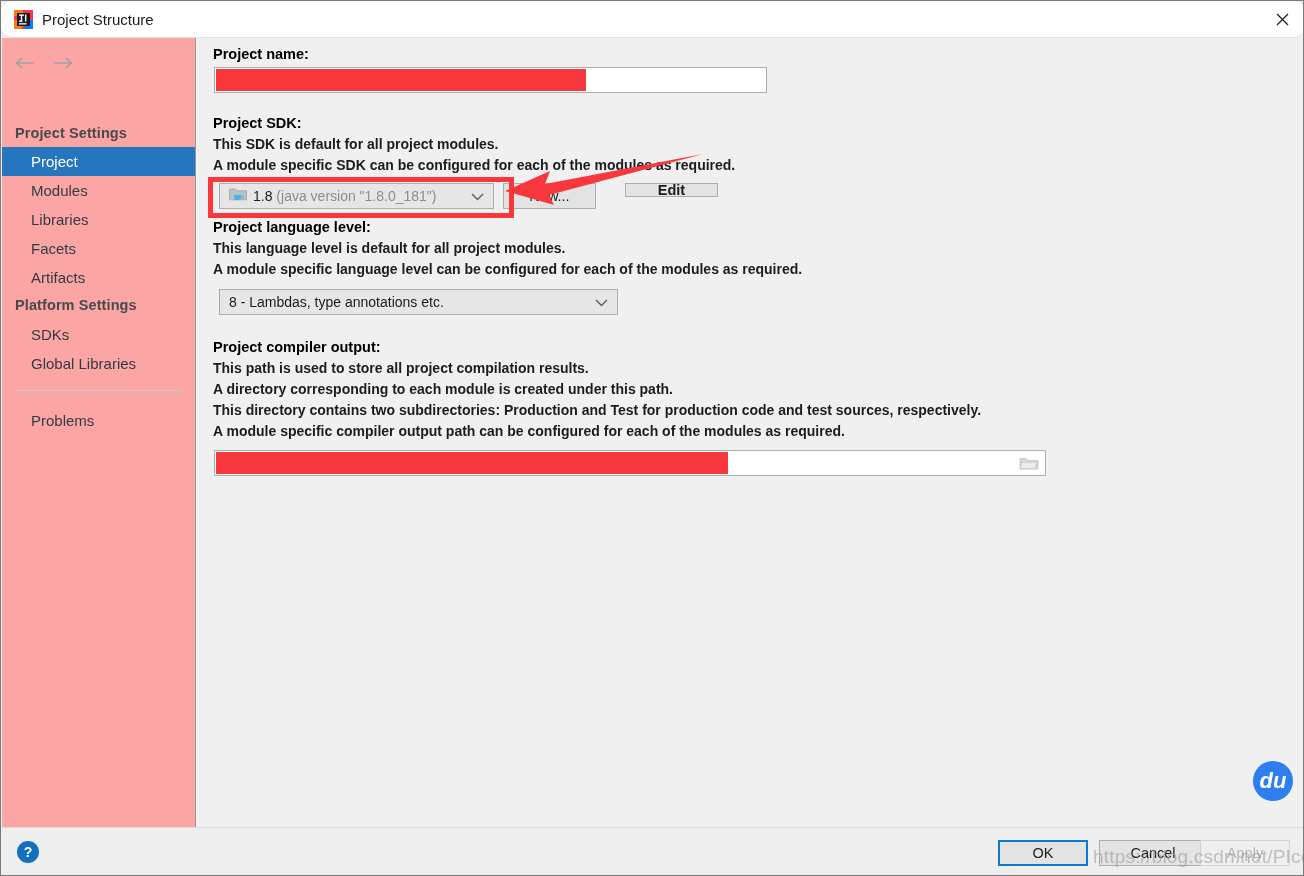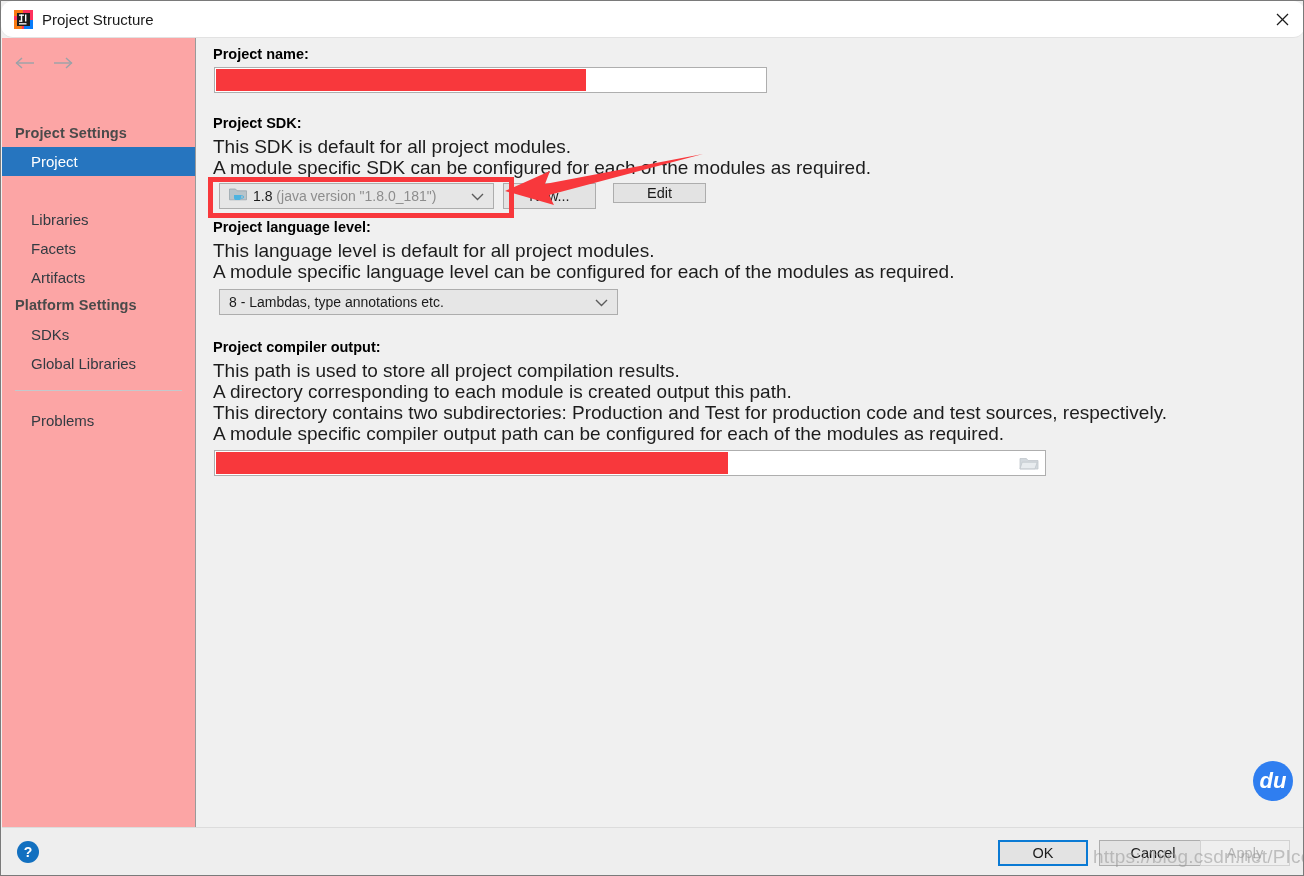--- a/index.html
+++ b/index.html
@@ -127,23 +127,24 @@
   }
   .lbl-bold {
     position: absolute;
     font-size: 14.5px;
     font-weight: bold;
     color: #000000;
     white-space: nowrap;
   }
   .lbl {
     position: absolute;
-    font-size: 19px;
+    font-size: 14px;
     color: #1c1c1c;
     white-space: nowrap;
+    font-weight: bold;
   }
 
   
   .textfield {
     position: absolute;
     background: #ffffff;
     border: 1px solid #aeaeae;
     box-sizing: border-box;
   }
   .textfield .redact {
@@ -318,20 +319,23 @@
         </svg>
       </div>
     </div>
 
     <div class="group-title" style="top:87px">Project Settings</div>
     <div class="group-title" style="top:259px">Platform Settings</div>
 
     <div class="nav-item selected" style="top:109px">
       <span>Project</span>
     </div>
+    <div class="nav-item" style="top:138px">
+      <span>Modules</span>
+    </div>
     <div class="nav-item" style="top:167px">
       <span>Libraries</span>
     </div>
     <div class="nav-item" style="top:196px">
       <span>Facets</span>
     </div>
     <div class="nav-item" style="top:225px">
       <span>Artifacts</span>
     </div>
     <div class="nav-item" style="top:282px">
@@ -372,38 +376,38 @@
         <span class="combo-dim">(java version "1.8.0_181")</span>
       </span>
       <span class="chevron">
         <svg width="13" height="8" viewBox="0 0 13 8">
           <polyline points="1,1 6.5,6.5 12,1" fill="none" stroke="#5c5c5c" stroke-width="1.4"></polyline>
         </svg>
       </span>
     </div>
 
     <div class="btn" style="left:306px; top:145px; width:93px; height:26px;">New...</div>
-    <div class="btn" style="left:416px; top:145px; width:93px; height:20px;">Edit</div>
+    <div class="btn" style="left:428px; top:145px; width:93px; height:14px;font-weight:bold;">Edit</div>
 
     <div class="lbl-bold" style="left:16px; top:181px;">Project language level:</div>
     <div class="lbl" style="left:16px; top:202px;">This language level is default for all project modules.</div>
     <div class="lbl" style="left:16px; top:223px;">A module specific language level can be configured for each of the modules as required.</div>
 
     <div class="combo" style="left:22px; top:251px; width:399px; height:26px;">
       <span class="combo-label" style="position:absolute; left:9px; top:50%; transform:translateY(-50%); right:28px;">8 - Lambdas, type annotations etc.</span>
       <span class="chevron">
         <svg width="13" height="8" viewBox="0 0 13 8">
           <polyline points="1,1 6.5,6.5 12,1" fill="none" stroke="#5c5c5c" stroke-width="1.4"></polyline>
         </svg>
       </span>
     </div>
 
     <div class="lbl-bold" style="left:16px; top:301px;">Project compiler output:</div>
     <div class="lbl" style="left:16px; top:322px;">This path is used to store all project compilation results.</div>
-    <div class="lbl" style="left:16px; top:343px;">A directory corresponding to each module is created output this path.</div>
+    <div class="lbl" style="left:16px; top:343px;">A directory corresponding to each module is created under this path.</div>
     <div class="lbl" style="left:16px; top:364px;">This directory contains two subdirectories: Production and Test for production code and test sources, respectively.</div>
     <div class="lbl" style="left:16px; top:385px;">A module specific compiler output path can be configured for each of the modules as required.</div>
 
     <div class="textfield" style="left:17px; top:412px; width:832px; height:26px;">
       <div class="redact" style="width:512px;"></div>
       <div class="folder-btn">
         <svg width="20" height="16" viewBox="0 0 20 16">
           <path d="M1 3.5 h6.4 l1.7 2 h9.9 v8.5 h-18 z" fill="#d3d9de" stroke="#c2c8cd" stroke-width="0.8"></path>
           <path d="M3.2 7.2 h15 l-2.2 6.6 h-15 z" fill="#e8ecef" stroke="#c2c8cd" stroke-width="0.8"></path>
         </svg>

